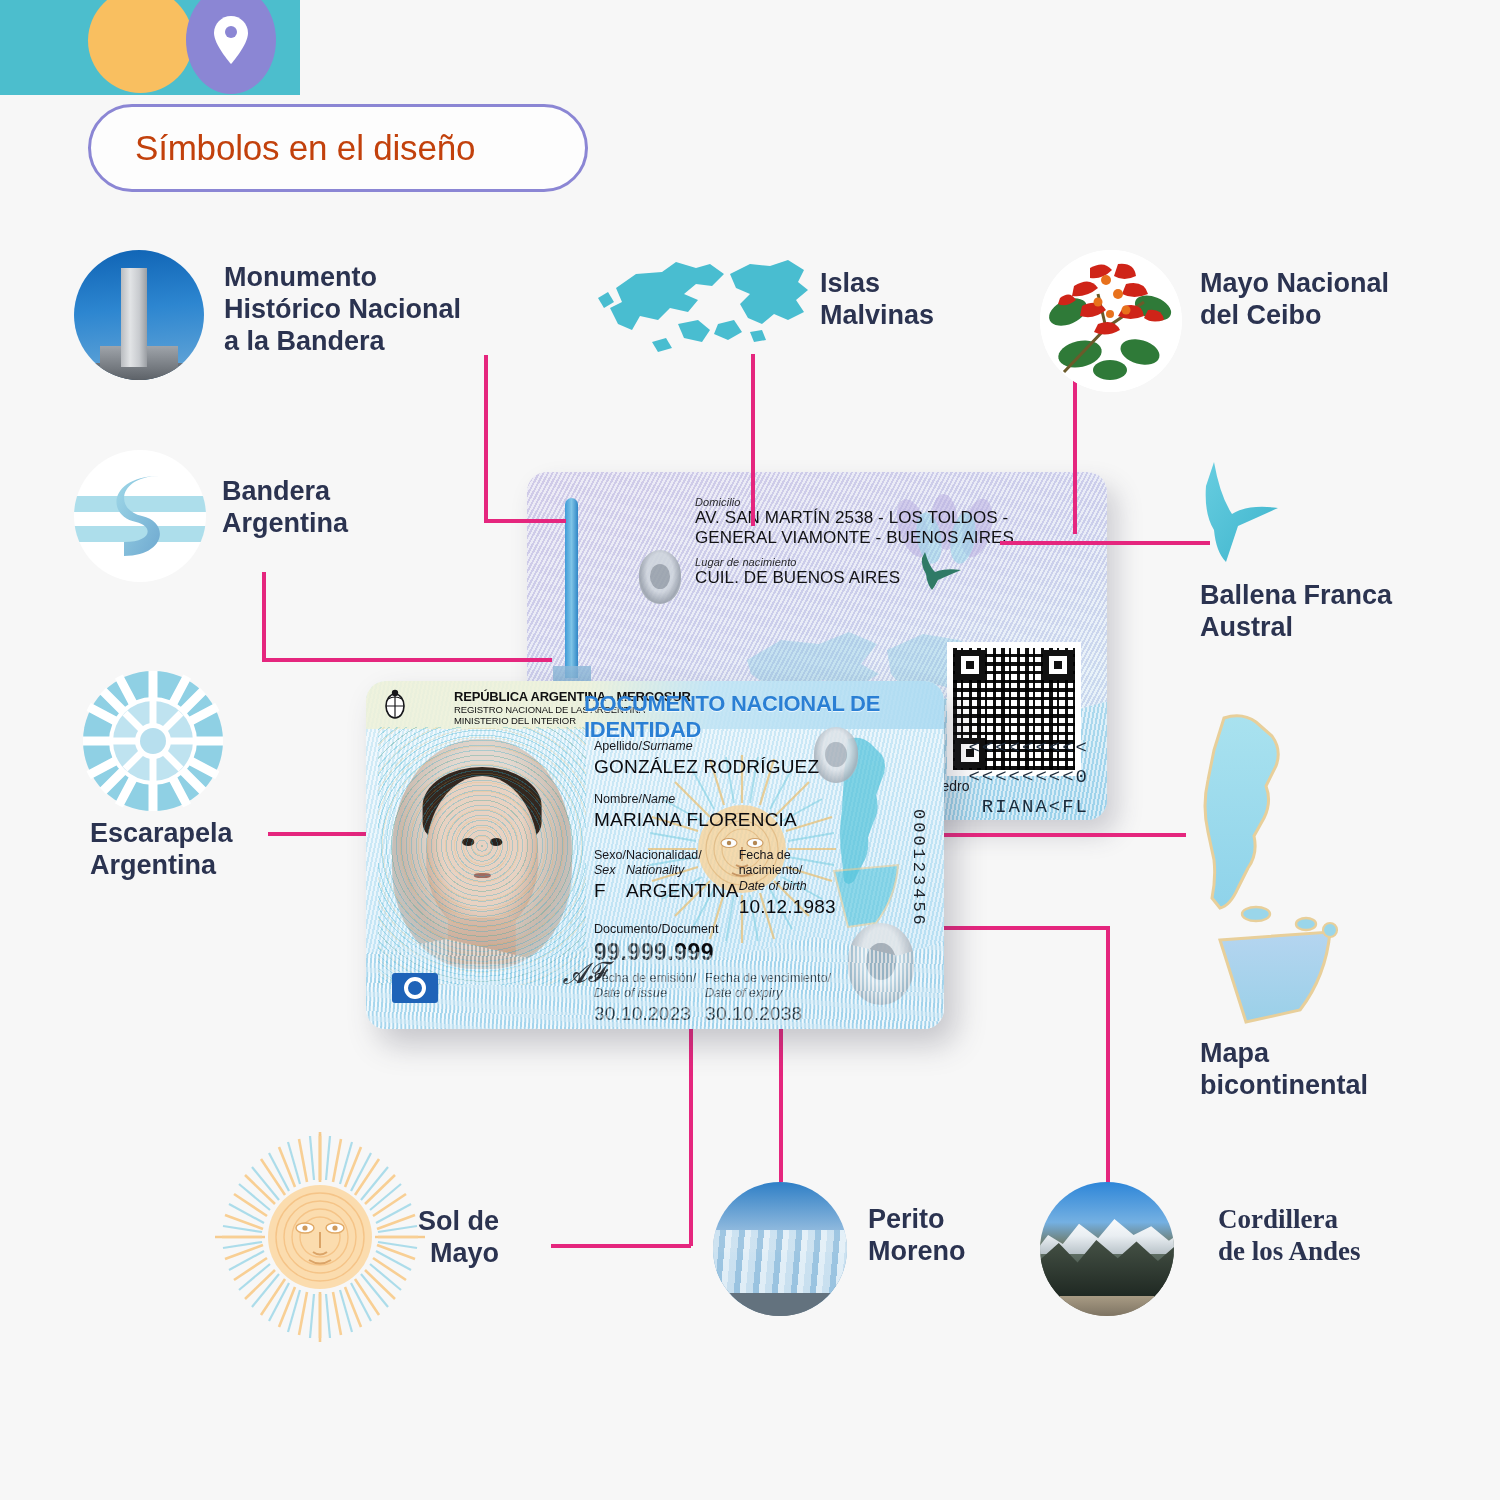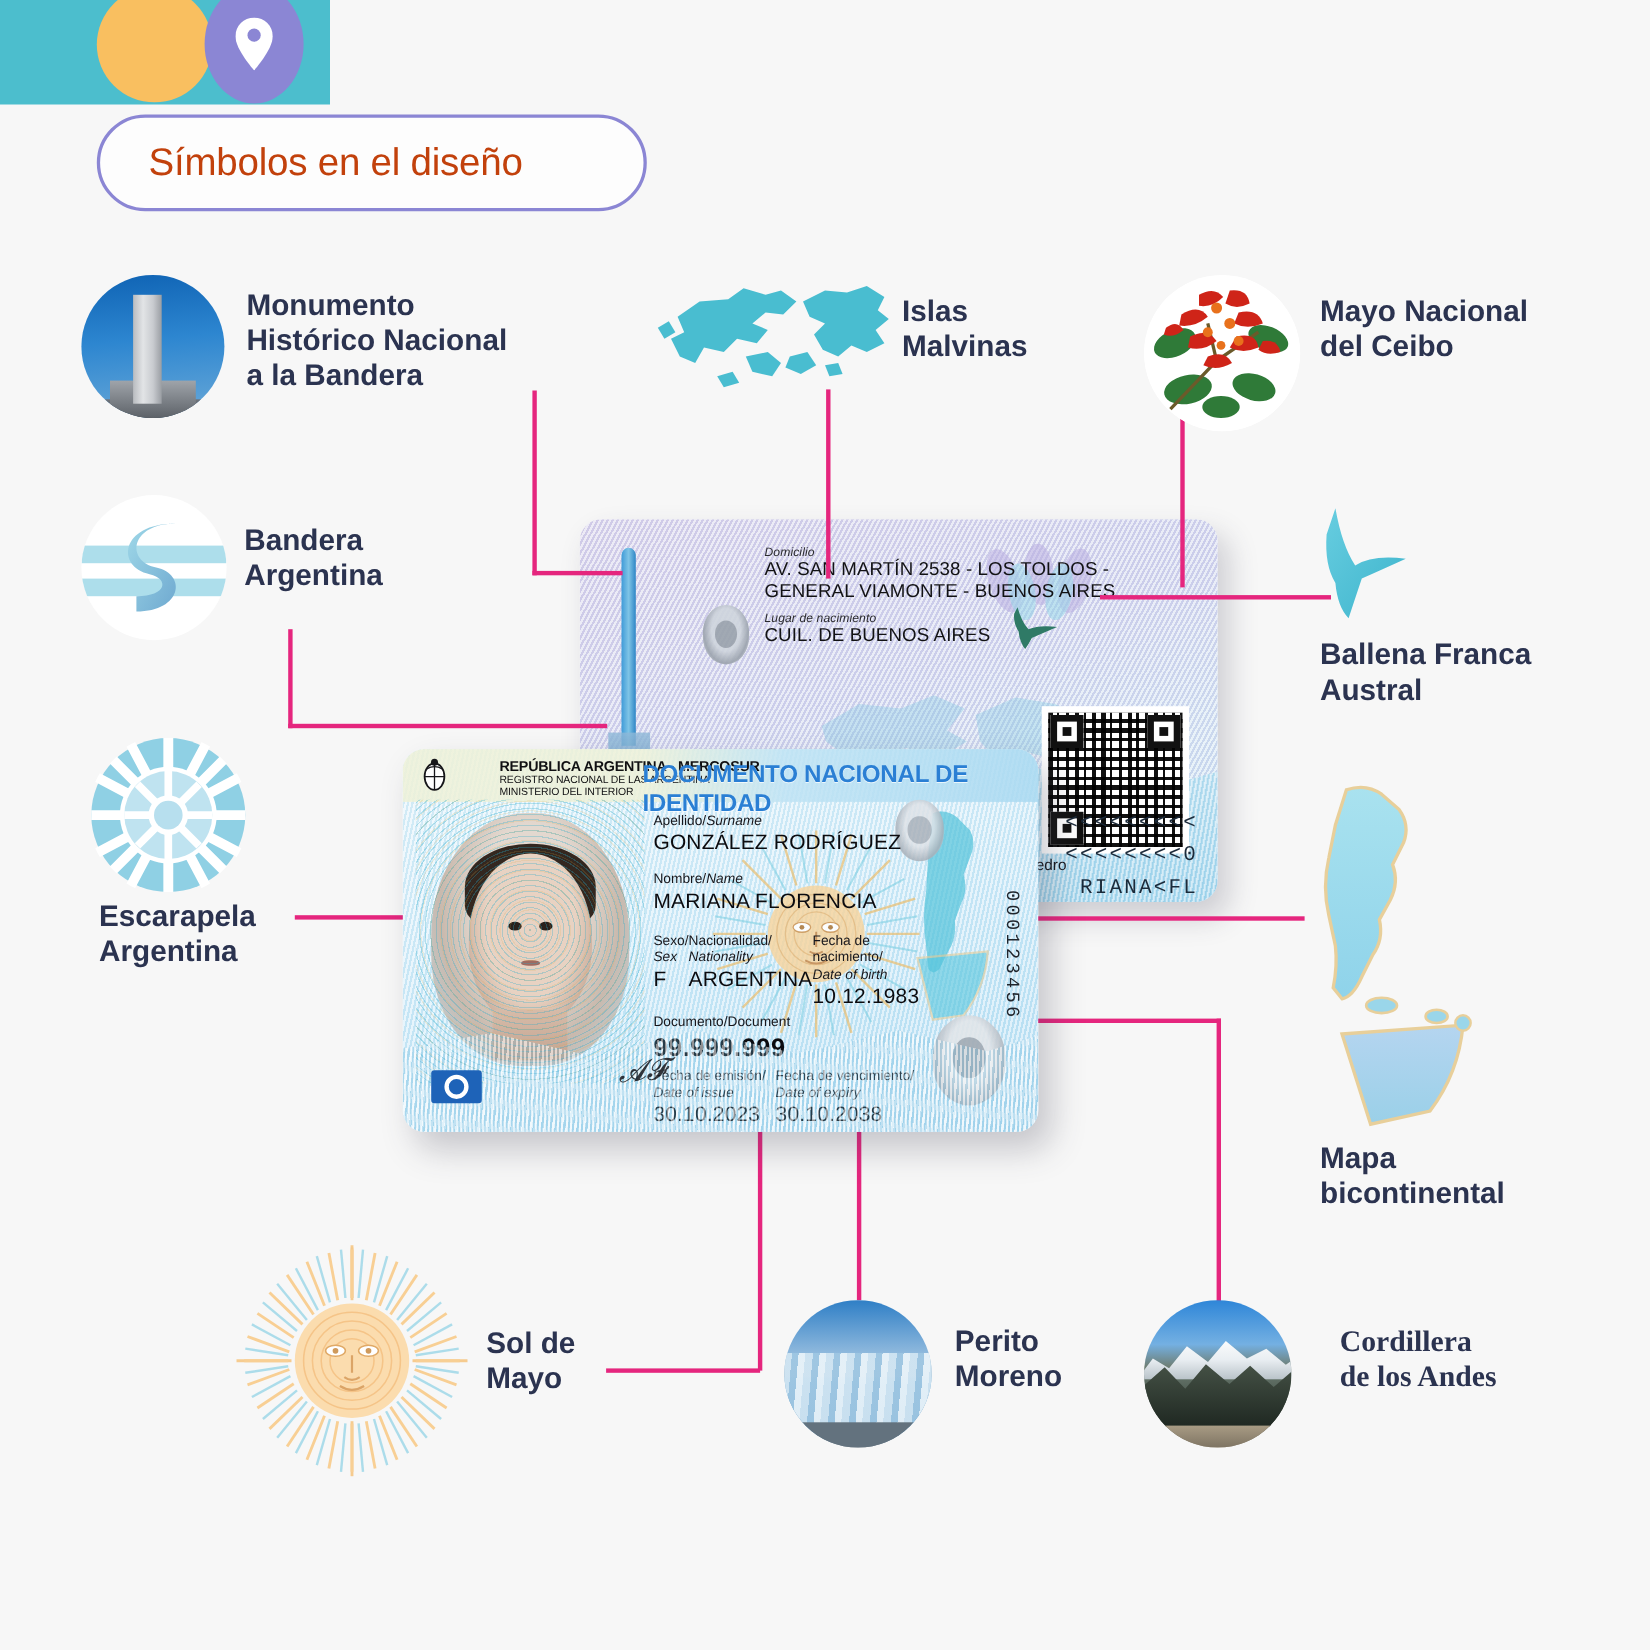--- a/index.html
+++ b/index.html
@@ -496,21 +496,21 @@
     <g fill="#ffffff" stroke="#e0a966" stroke-width="1.4">
       <ellipse cx="98" cy="104" rx="9" ry="5"></ellipse>
         <ellipse cx="128" cy="104" rx="9" ry="5"></ellipse>
     </g>
     <circle cx="98" cy="104" r="2.6" fill="#cf9a5c"></circle>
       <circle cx="128" cy="104" r="2.6" fill="#cf9a5c"></circle>
     <path d="M113 108 L113 124 M106 128 Q113 133 120 128" stroke="#dba467" stroke-width="2" fill="none"></path>
     <path d="M102 136 Q113 143 124 136" stroke="#dba467" stroke-width="2" fill="none"></path>
   </svg>
 </div>
-<div class="lbl" style="left:442px; top:1206px;">Sol de
+<div class="lbl" style="left:418px; top:1206px;text-align:right;">Sol de
 Mayo</div>
 
 <div class="circ" style="left:592px; top:258px; width:232px; height:104px; background:transparent; border-radius:0;">
   <svg viewBox="0 0 232 104" width="232" height="104">
     <g fill="#49bdd0">
       <path d="M24 30 L44 16 L70 14 L84 4 L104 10 L118 6 L132 16 L120 28 L104 26 L92 36
                L106 42 L96 54 L78 50 L66 62 L48 58 L40 72 L26 66 L18 50 L30 44 Z"></path>
       <path d="M138 16 L158 6 L178 8 L196 2 L212 12 L206 24 L216 32 L204 42 L212 54
                L196 62 L182 56 L170 66 L156 60 L148 46 L158 36 L144 30 Z"></path>
       <path d="M86 66 L106 62 L118 72 L110 84 L92 80 Z"></path>

